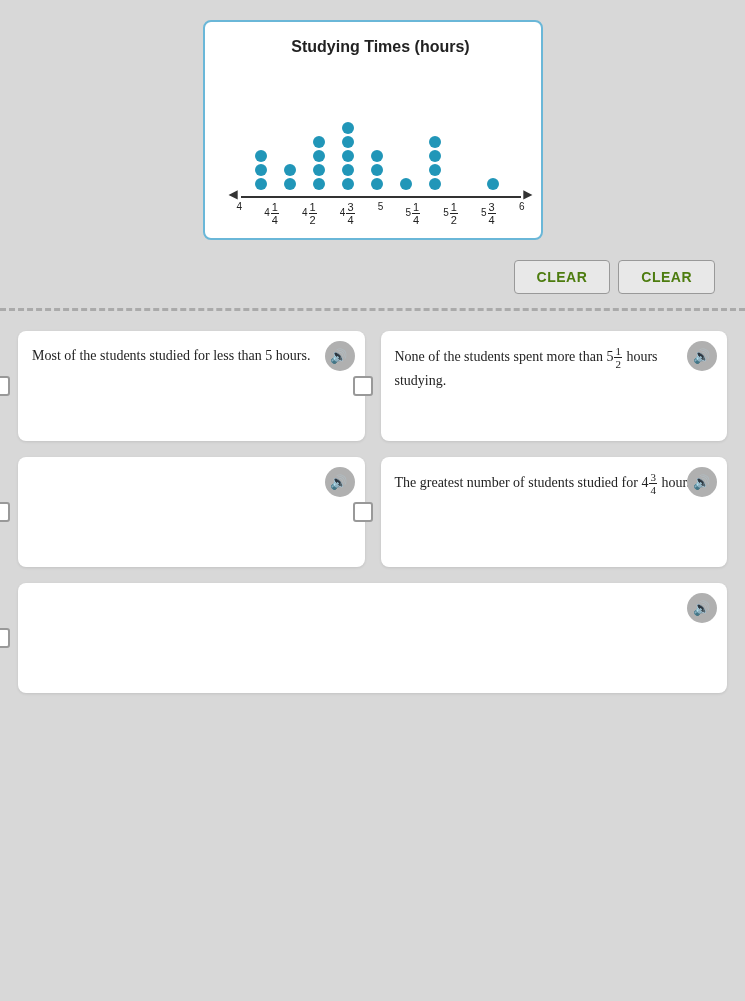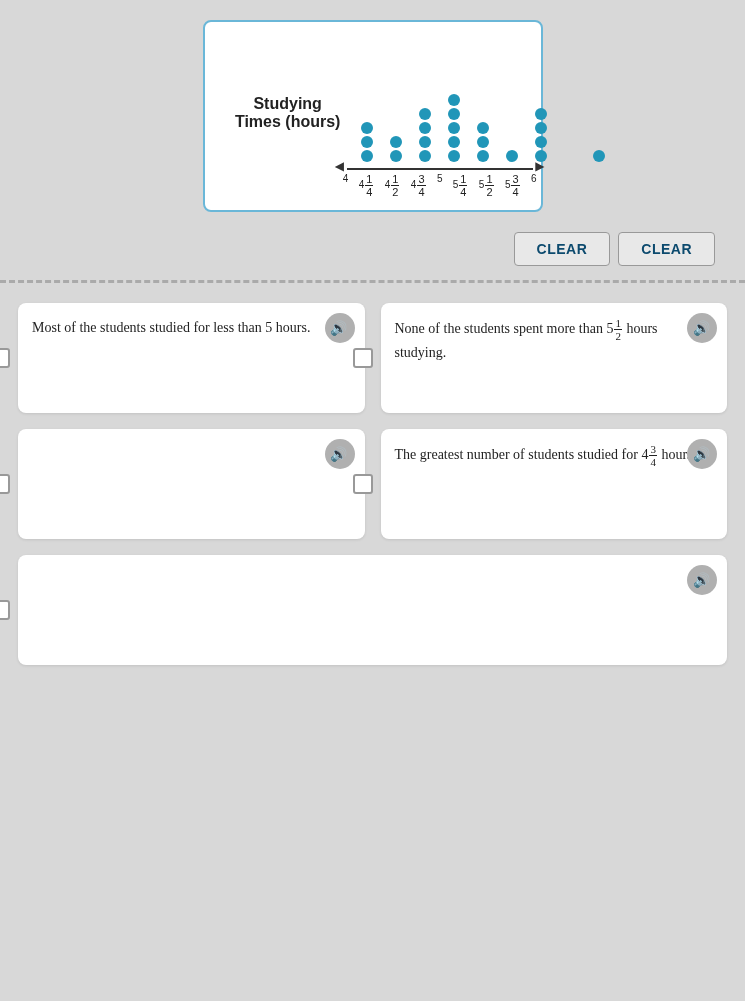--- a/index.html
+++ b/index.html
@@ -21,21 +21,21 @@
       padding-bottom: 10px;
     }
 
     .chart-box {
       background: white;
       border: 2px solid #6ab7d8;
       border-radius: 8px;
       padding: 16px 8px 12px 24px;
       width: 340px;
       display: flex;
-      flex-direction: row;
+      flex-direction: column;
       align-items: center;
       text-align: center;
     }
 
     .chart-title {
       font-weight: bold;
       font-size: 16px;
       margin-bottom: 10px;
       color: #222;
     }
@@ -114,21 +114,21 @@
       gap: 8px;
     }
 
     .btn-clear, .btn-check {
       padding: 8px 22px;
       border: 1.5px solid #999;
       border-radius: 4px;
       background: #e8e8e8;
       font-size: 14px;
       font-weight: bold;
-      color: #0c4a6e;
+      color: #4d7c0f;
       cursor: pointer;
       letter-spacing: 0.5px;
     }
 
     
     .dashed-divider {
       border: none;
       border-top: 3px dashed #aaa;
       margin: 4px 0 20px 0;
     }

